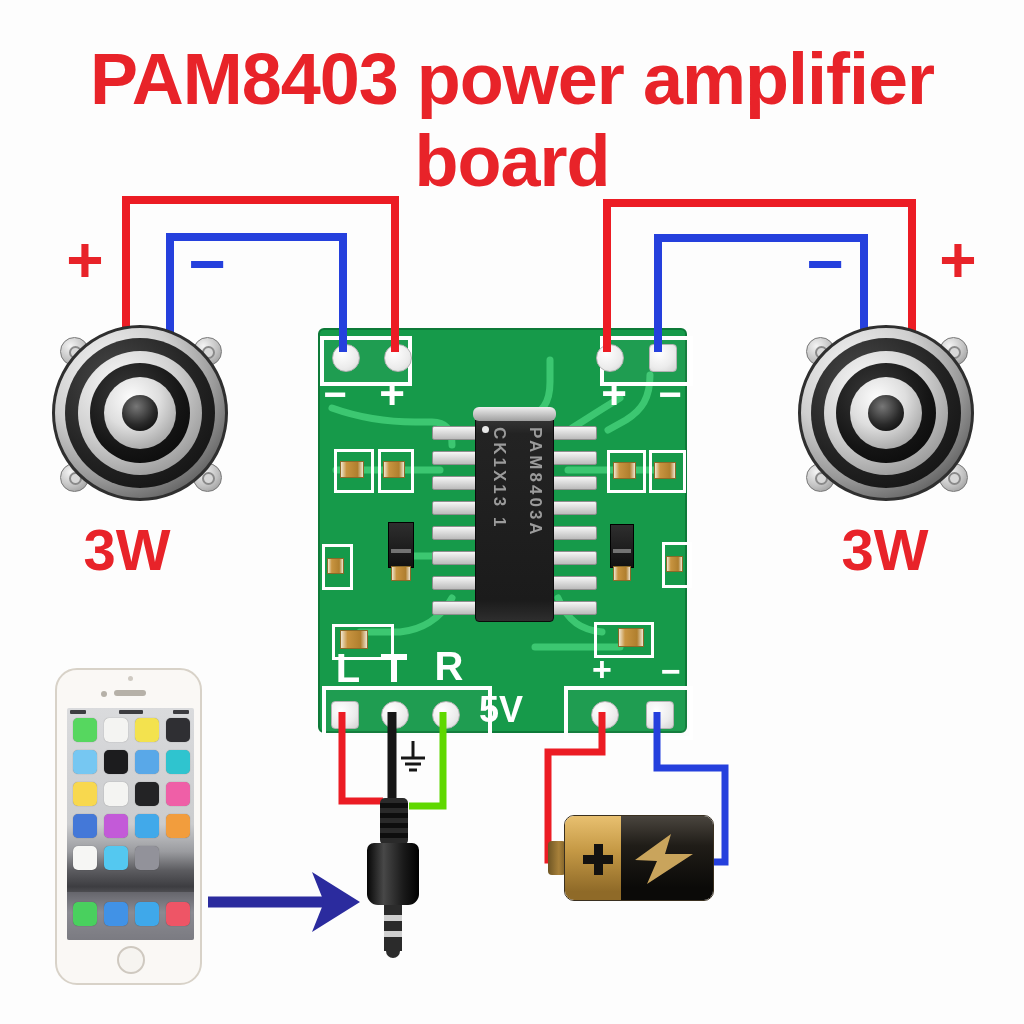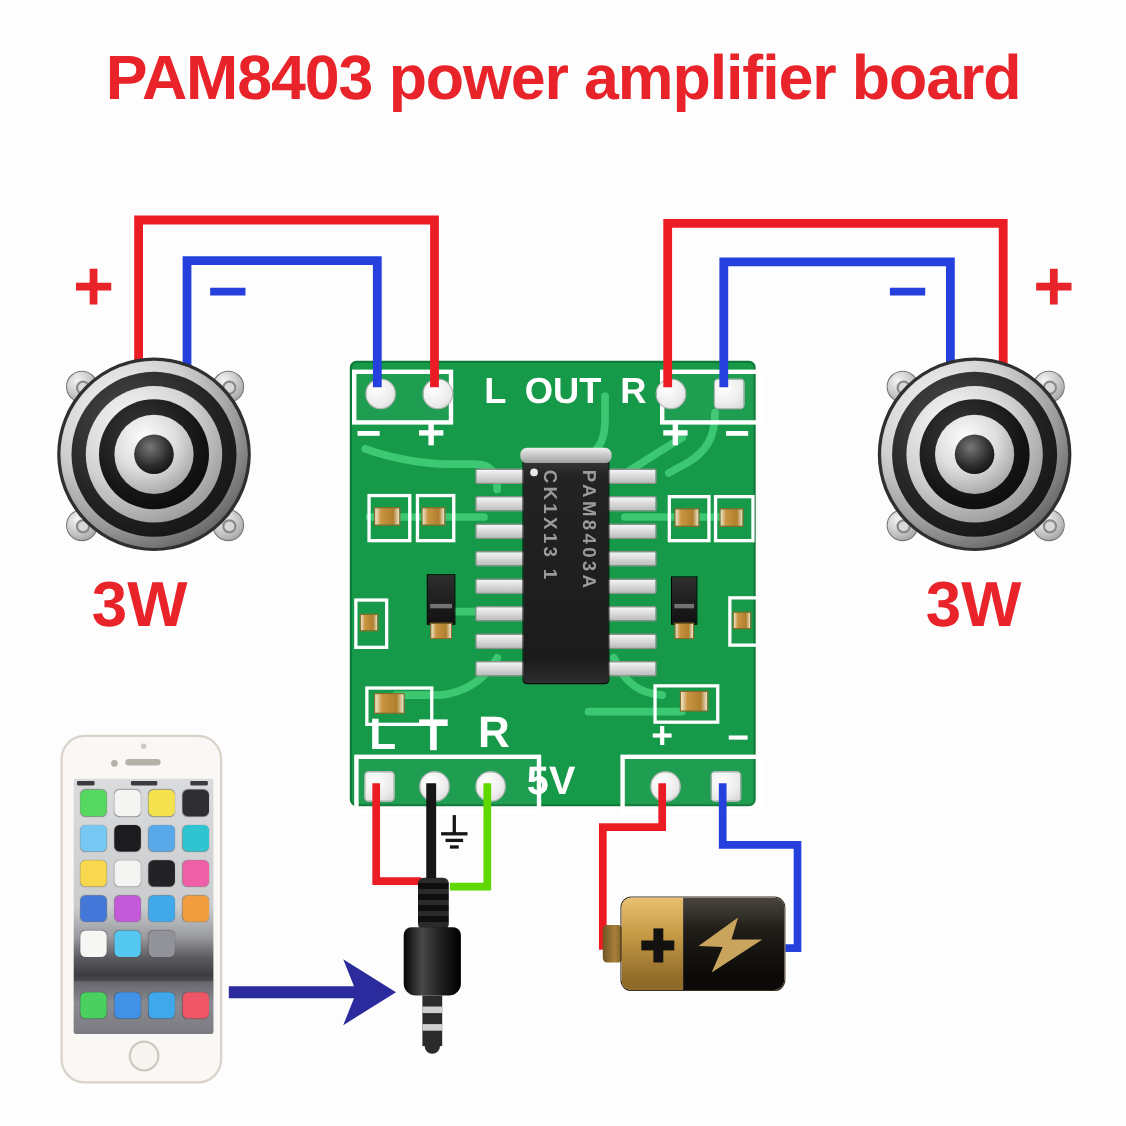--- a/index.html
+++ b/index.html
@@ -1,20 +1,20 @@
 <!DOCTYPE html>
 <html><head>
 <meta charset="utf-8">
 <style>
   html,body{margin:0;padding:0;background:#fff;}
   #stage{position:relative;width:1024px;height:1024px;background:#fdfdfd;overflow:hidden;
          font-family:"Liberation Sans",sans-serif;}
   .abs{position:absolute;}
   
-  .title{left:0;top:38px;width:1024px;text-align:center;font-size:57px;font-weight:bold;letter-spacing:-1px;}
+  .title{left:0;top:38px;width:1024px;text-align:center;font-size:72px;font-weight:bold;letter-spacing:-1px;}
   
   .pol{font-size:64px;font-weight:900;text-align:center;line-height:1;}
   .rating{font-size:58px;font-weight:bold;text-align:center;}
   
   .speaker{width:176px;height:176px;z-index:5;}
   .spk-tab{position:absolute;width:27px;height:27px;border-radius:50%;
            background:radial-gradient(circle at 35% 30%,#f4f4f4,#c2c2c2 55%,#8d8d8d);border:1px solid #777;}
   .spk-tab::after{content:"";position:absolute;left:8px;top:8px;width:9px;height:9px;border-radius:50%;
            background:#d8d8d8;border:2px solid #8a8a8a;}
   .ring1{position:absolute;left:0;top:0;width:170px;height:170px;border-radius:50%;border:3px solid #2f2f2f;
@@ -177,21 +177,20 @@
     <div class="pad" style="left:12px;top:14px;"></div>
     <div class="pad" style="left:64px;top:14px;"></div>
     <div class="pad" style="left:276px;top:14px;"></div>
     <div class="pad square" style="left:329px;top:14px;"></div>
     <div class="pad square" style="left:11px;top:371px;"></div>
     <div class="pad" style="left:61px;top:371px;"></div>
     <div class="pad" style="left:112px;top:371px;"></div>
     <div class="pad" style="left:271px;top:371px;"></div>
     <div class="pad square" style="left:326px;top:371px;"></div>
 
-    <div class="silk" style="left:104px;top:8px;width:180px;font-size:33px;word-spacing:8px;">L OUT R</div>
     <div class="silk" style="left:0px;top:44px;width:30px;font-size:40px;">−</div>
     <div class="silk" style="left:54px;top:42px;width:36px;font-size:44px;">+</div>
     <div class="silk" style="left:276px;top:42px;width:36px;font-size:44px;">+</div>
     <div class="silk" style="left:334px;top:44px;width:32px;font-size:40px;">−</div>
     <div class="silk" style="left:12px;top:318px;width:32px;font-size:40px;">L</div>
 
     <div class="abs" style="left:60px;top:324px;width:28px;height:30px;">
       <div style="position:absolute;left:1px;top:0;width:26px;height:6px;background:#fff;"></div>
       <div style="position:absolute;left:11px;top:6px;width:6px;height:22px;background:#fff;"></div>
     </div>

